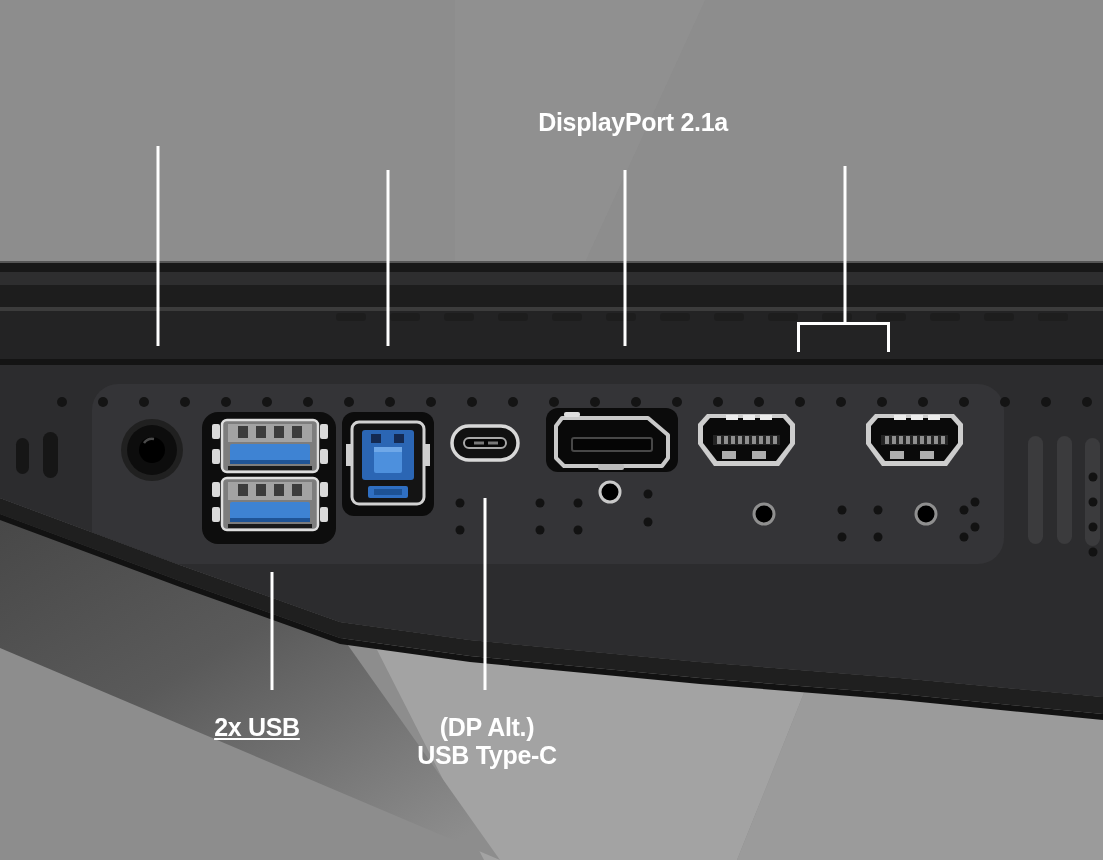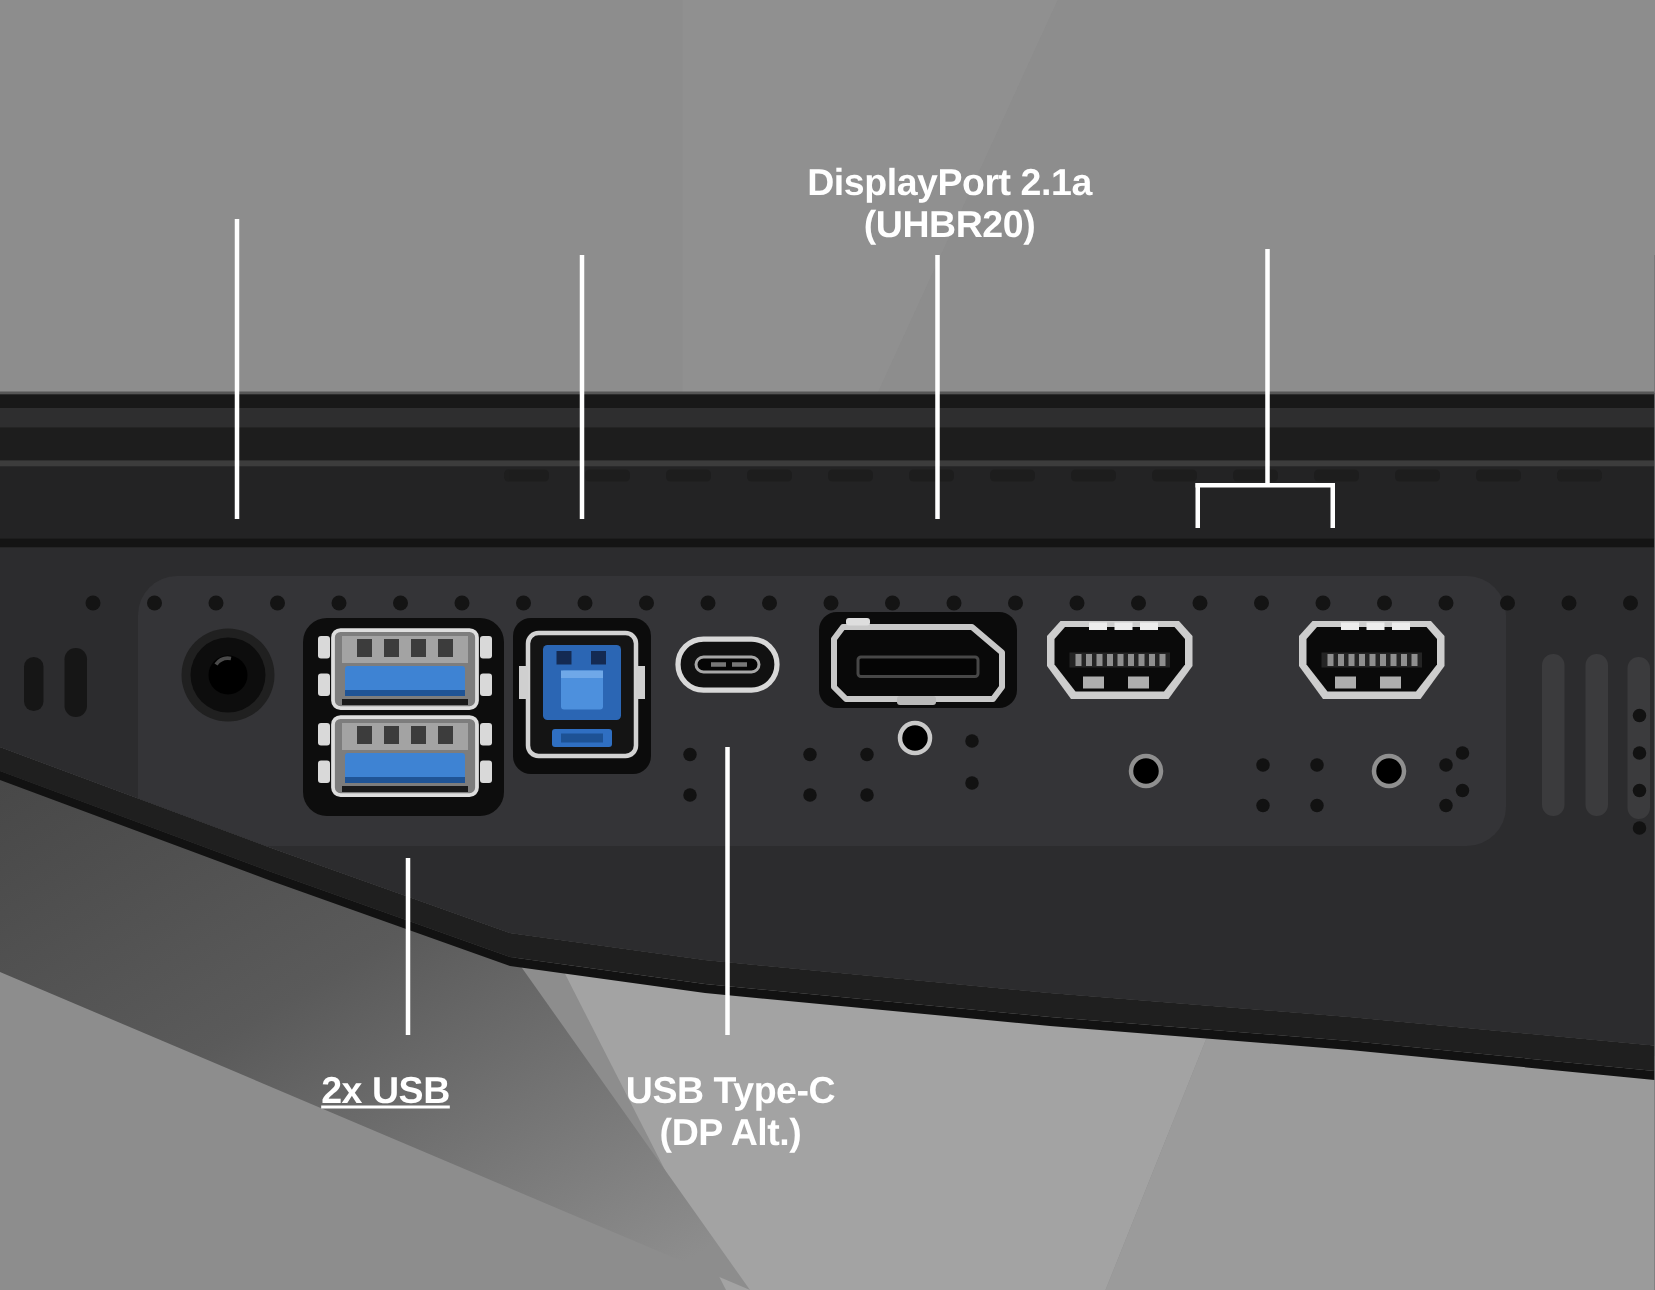--- a/index.html
+++ b/index.html
@@ -258,25 +258,24 @@
       <rect x="797" y="322" width="3" height="30"></rect>
       <rect x="887" y="322" width="3" height="30"></rect>
     </g>
     <rect x="270.5" y="572" width="3" height="118"></rect>
     <rect x="483.5" y="498" width="3" height="192"></rect>
   </g>
 </svg>
 
 <div class="callout-label" style="left:633px;top:90px;margin-top:18px;">
   <span>DisplayPort 2.1a</span>
-  <span>(UHBR20)</span>
 </div>
 <div class="callout-label" style="left:899px;top:90px;">
 </div>
 <div class="callout-label" style="left:257px;top:713px;text-decoration:underline;">
   <span>2x USB</span>
 </div>
 <div class="callout-label" style="left:487px;top:713px;">
+  <span>(DP Alt.)</span>
   <span>USB Type-C</span>
-  <span>(DP Alt.)</span>
 </div>
 
 </div>
 
 </body></html>

